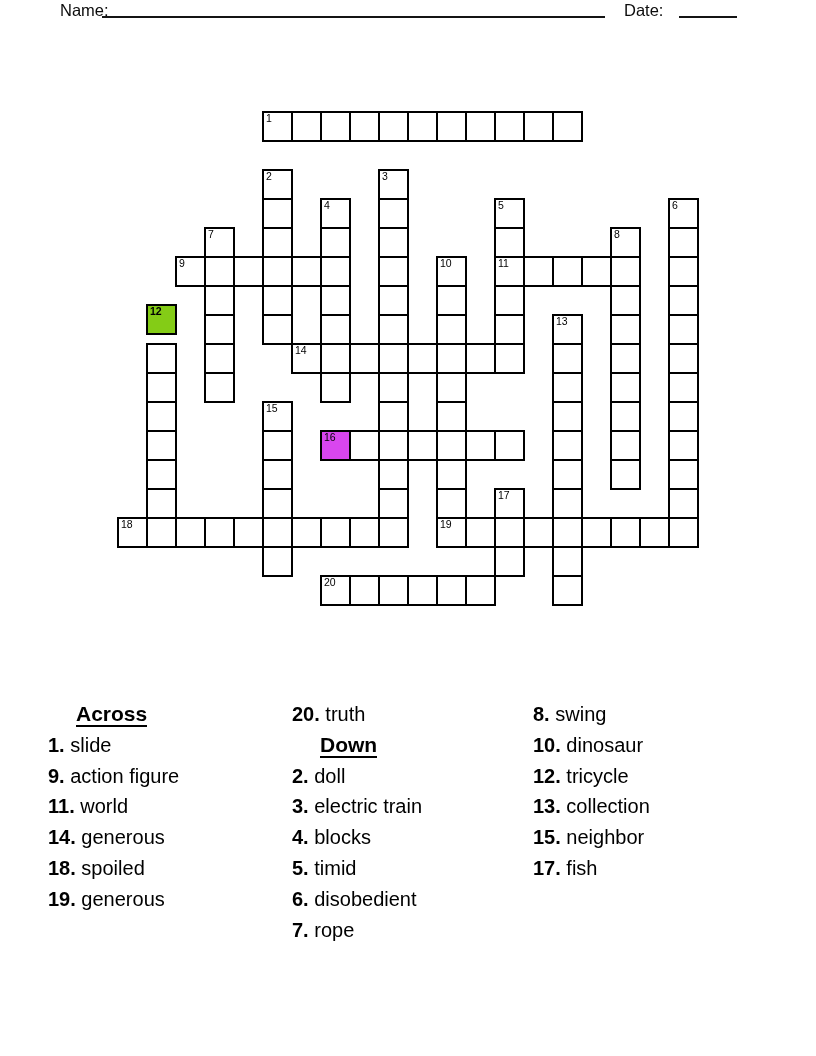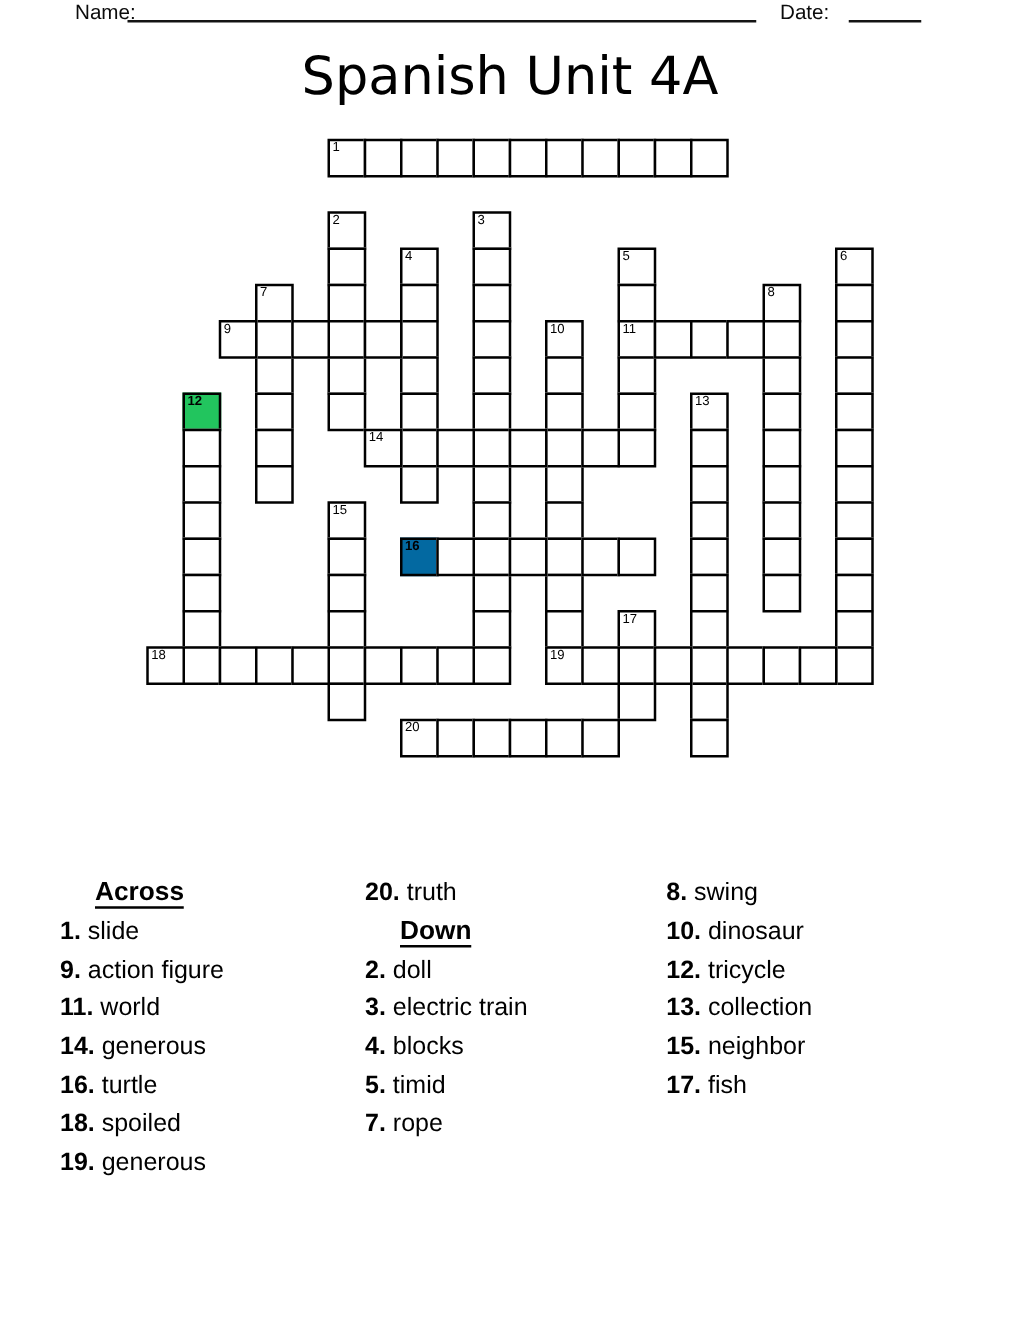--- a/index.html
+++ b/index.html
@@ -53,21 +53,20 @@
 <body>
 
 <div class="page">
 
   <span class="hdr-label" id="name-label">Name:</span>
   <span class="hline" id="name-line"></span>
 
   <span class="hdr-label" id="date-label">Date:</span>
   <span class="hline" id="date-line"></span>
 
-  <div id="title">Spanish Unit 4A</div>
 
   <div id="grid" style="left: 117px; top: 111px;">
       <div class="cell" style="left: 145px; top: 0px; border-color: rgb(0, 0, 0); background: rgb(255, 255, 255);">
         <span class="cellnum">1</span>
       </div>
       <div class="cell" style="left: 174px; top: 0px; border-color: rgb(0, 0, 0); background: rgb(255, 255, 255);"></div>
       <div class="cell" style="left: 203px; top: 0px; border-color: rgb(0, 0, 0); background: rgb(255, 255, 255);"></div>
       <div class="cell" style="left: 232px; top: 0px; border-color: rgb(0, 0, 0); background: rgb(255, 255, 255);"></div>
       <div class="cell" style="left: 261px; top: 0px; border-color: rgb(0, 0, 0); background: rgb(255, 255, 255);"></div>
       <div class="cell" style="left: 290px; top: 0px; border-color: rgb(0, 0, 0); background: rgb(255, 255, 255);"></div>
@@ -166,21 +165,21 @@
       <div class="cell" style="left: 319px; top: 290px; border-color: rgb(0, 0, 0); background: rgb(255, 255, 255);"></div>
       <div class="cell" style="left: 319px; top: 319px; border-color: rgb(0, 0, 0); background: rgb(255, 255, 255);"></div>
       <div class="cell" style="left: 319px; top: 348px; border-color: rgb(0, 0, 0); background: rgb(255, 255, 255);"></div>
       <div class="cell" style="left: 319px; top: 377px; border-color: rgb(0, 0, 0); background: rgb(255, 255, 255);"></div>
       <div class="cell" style="left: 319px; top: 406px; border-color: rgb(0, 0, 0); background: rgb(255, 255, 255); text-align: right;">
         <span class="cellnum">19</span>
       </div>
       <div class="cell" style="left: 406px; top: 145px; border-color: rgb(0, 0, 0); background: rgb(255, 255, 255);"></div>
       <div class="cell" style="left: 435px; top: 145px; border-color: rgb(0, 0, 0); background: rgb(255, 255, 255);"></div>
       <div class="cell" style="left: 464px; top: 145px; border-color: rgb(0, 0, 0); background: rgb(255, 255, 255);"></div>
-      <div class="cell" style="left: 29px; top: 203px; border-color: rgb(0, 0, 0); background: #22c55e; font-weight: bold;">
+      <div class="cell" style="left: 29px; top: 193px; border-color: rgb(0, 0, 0); background: #84cc16; font-weight: bold;">
         <span class="cellnum">12</span>
       </div>
       <div class="cell" style="left: 29px; top: 232px; border-color: rgb(0, 0, 0); background: rgb(255, 255, 255);"></div>
       <div class="cell" style="left: 29px; top: 261px; border-color: rgb(0, 0, 0); background: rgb(255, 255, 255);"></div>
       <div class="cell" style="left: 29px; top: 290px; border-color: rgb(0, 0, 0); background: rgb(255, 255, 255);"></div>
       <div class="cell" style="left: 29px; top: 319px; border-color: rgb(0, 0, 0); background: rgb(255, 255, 255);"></div>
       <div class="cell" style="left: 29px; top: 348px; border-color: rgb(0, 0, 0); background: rgb(255, 255, 255);"></div>
       <div class="cell" style="left: 29px; top: 377px; border-color: rgb(0, 0, 0); background: rgb(255, 255, 255);"></div>
       <div class="cell" style="left: 29px; top: 406px; border-color: rgb(0, 0, 0); background: rgb(255, 255, 255);"></div>
       <div class="cell" style="left: 435px; top: 203px; border-color: rgb(0, 0, 0); background: rgb(255, 255, 255);">
@@ -202,21 +201,21 @@
       <div class="cell" style="left: 290px; top: 232px; border-color: rgb(0, 0, 0); background: rgb(255, 255, 255);"></div>
       <div class="cell" style="left: 348px; top: 232px; border-color: rgb(0, 0, 0); background: rgb(255, 255, 255);"></div>
       <div class="cell" style="left: 145px; top: 290px; border-color: rgb(0, 0, 0); background: rgb(255, 255, 255);">
         <span class="cellnum">15</span>
       </div>
       <div class="cell" style="left: 145px; top: 319px; border-color: rgb(0, 0, 0); background: rgb(255, 255, 255);"></div>
       <div class="cell" style="left: 145px; top: 348px; border-color: rgb(0, 0, 0); background: rgb(255, 255, 255);"></div>
       <div class="cell" style="left: 145px; top: 377px; border-color: rgb(0, 0, 0); background: rgb(255, 255, 255);"></div>
       <div class="cell" style="left: 145px; top: 406px; border-color: rgb(0, 0, 0); background: rgb(255, 255, 255);"></div>
       <div class="cell" style="left: 145px; top: 435px; border-color: rgb(0, 0, 0); background: rgb(255, 255, 255);"></div>
-      <div class="cell" style="left: 203px; top: 319px; border-color: rgb(0, 0, 0); background: #0369a1; font-weight: bold;">
+      <div class="cell" style="left: 203px; top: 319px; border-color: rgb(0, 0, 0); background: #d946ef;">
         <span class="cellnum">16</span>
       </div>
       <div class="cell" style="left: 232px; top: 319px; border-color: rgb(0, 0, 0); background: rgb(255, 255, 255);"></div>
       <div class="cell" style="left: 290px; top: 319px; border-color: rgb(0, 0, 0); background: rgb(255, 255, 255);"></div>
       <div class="cell" style="left: 348px; top: 319px; border-color: rgb(0, 0, 0); background: rgb(255, 255, 255);"></div>
       <div class="cell" style="left: 377px; top: 319px; border-color: rgb(0, 0, 0); background: rgb(255, 255, 255);"></div>
       <div class="cell" style="left: 377px; top: 377px; border-color: rgb(0, 0, 0); background: rgb(255, 255, 255);">
         <span class="cellnum">17</span>
       </div>
       <div class="cell" style="left: 377px; top: 406px; border-color: rgb(0, 0, 0); background: rgb(255, 255, 255);"></div>
@@ -245,31 +244,31 @@
       <div class="cell" style="left: 348px; top: 464px; border-color: rgb(0, 0, 0); background: rgb(255, 255, 255);"></div>
     </div>
 
   <div id="clues-root">
       <div class="clue-col" style="left: 48px;">
         <div class="clue-header"><span class="hd">Across</span></div>
         <div class="clue-item"><span class="num">1.</span><span> slide</span></div>
         <div class="clue-item"><span class="num">9.</span><span> action figure</span></div>
         <div class="clue-item"><span class="num">11.</span><span> world</span></div>
         <div class="clue-item"><span class="num">14.</span><span> generous</span></div>
-        <div class="clue-item"><span class="num">16.</span><span> turtle</span></div>
         <div class="clue-item"><span class="num">18.</span><span> spoiled</span></div>
         <div class="clue-item"><span class="num">19.</span><span> generous</span></div>
       </div>
       <div class="clue-col" style="left: 292px;">
         <div class="clue-item"><span class="num">20.</span><span> truth</span></div>
         <div class="clue-header"><span class="hd">Down</span></div>
         <div class="clue-item"><span class="num">2.</span><span> doll</span></div>
         <div class="clue-item"><span class="num">3.</span><span> electric train</span></div>
         <div class="clue-item"><span class="num">4.</span><span> blocks</span></div>
         <div class="clue-item"><span class="num">5.</span><span> timid</span></div>
+        <div class="clue-item"><span class="num">6.</span><span> disobedient</span></div>
         <div class="clue-item"><span class="num">7.</span><span> rope</span></div>
       </div>
       <div class="clue-col" style="left: 533px;">
         <div class="clue-item"><span class="num">8.</span><span> swing</span></div>
         <div class="clue-item"><span class="num">10.</span><span> dinosaur</span></div>
         <div class="clue-item"><span class="num">12.</span><span> tricycle</span></div>
         <div class="clue-item"><span class="num">13.</span><span> collection</span></div>
         <div class="clue-item"><span class="num">15.</span><span> neighbor</span></div>
         <div class="clue-item"><span class="num">17.</span><span> fish</span></div>
       </div>

